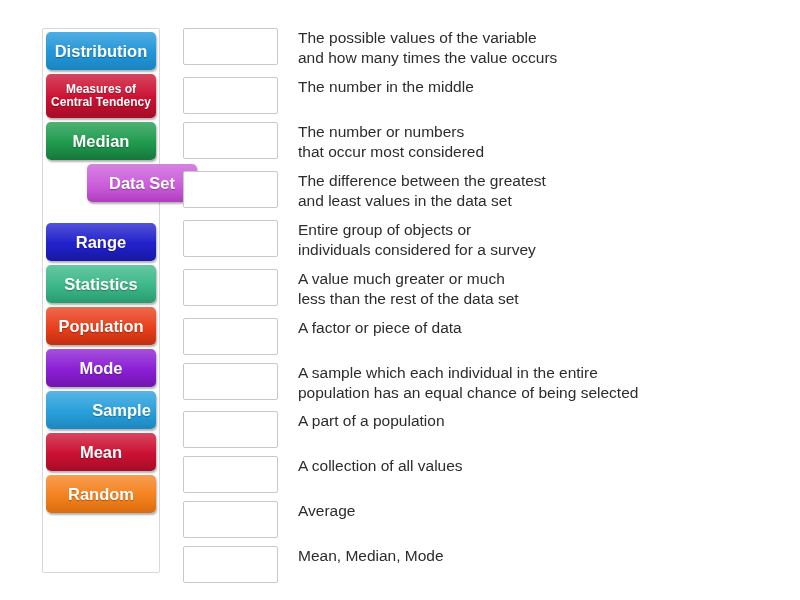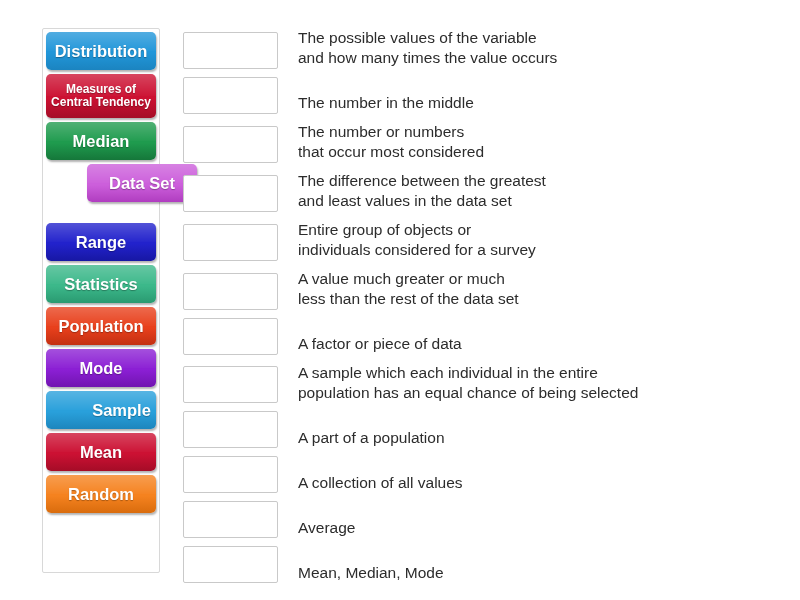--- a/index.html
+++ b/index.html
@@ -67,21 +67,21 @@
 
   
   .rows {
     position: absolute;
     left: 183px;
     top: 28px;
     width: 600px;
   }
   .row {
     display: flex;
-    align-items: flex-end;
+    align-items: flex-start;
     margin-bottom: 8px;
   }
   .dropzone {
     width: 95px;
     height: 37px;
     flex: 0 0 95px;
     box-sizing: border-box;
     border: 1px solid #c9c9c9;
     background: #ffffff;
     border-radius: 2px;

